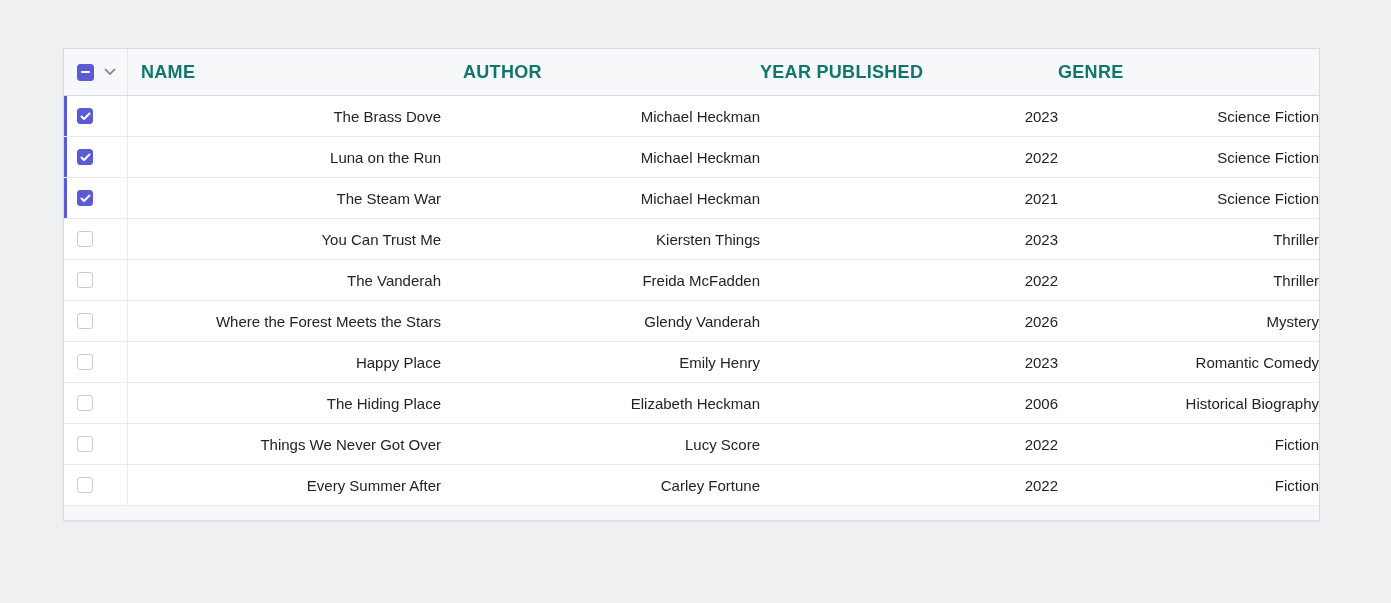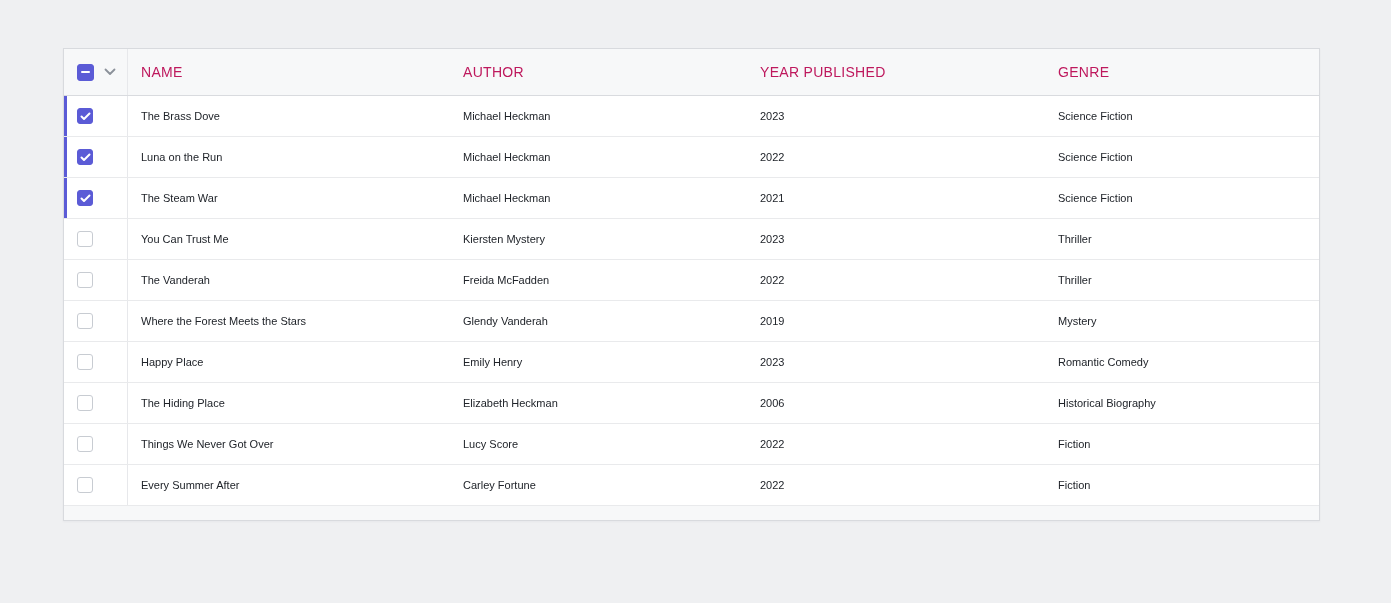--- a/index.html
+++ b/index.html
@@ -47,32 +47,33 @@
     align-items: center;
     padding-left: 13px;
     gap: 10px;
     border-right: 1px solid #e7e8eb;
   }
   .col-name   { width: 313px; flex: 0 0 313px; padding-left: 13px; }
   .col-author { width: 297px; flex: 0 0 297px; margin-left: 22px; }
   .col-year   { width: 298px; flex: 0 0 298px; }
   .col-genre  { flex: 1 1 auto; }
   .th {
-    font-size: 14px;
-    font-weight: 400;
+    font-size: 18px;
+    font-weight: 700;
     letter-spacing: 0.3px;
-    color: #be185d;
+    color: #0f766e;
     text-transform: uppercase;
   }
   .td {
-    font-size: 11px;
+    font-size: 15px;
     color: #20242a;
     white-space: nowrap;
     overflow: hidden;
     text-overflow: ellipsis;
+    text-align: right;
   }
   .checkbox {
     width: 16px; height: 16px;
     border-radius: 3px;
     border: 1px solid #c8ccd2;
     background: #ffffff;
     display: inline-flex;
     align-items: center;
     justify-content: center;
     cursor: pointer;
@@ -162,42 +163,42 @@
     <div class="td col-author">Michael Heckman</div>
     <div class="td col-year">2021</div>
     <div class="td col-genre">Science Fiction</div>
   </div>
 
   <div class="row">
     <div class="cell-check">
       <span class="checkbox"></span>
     </div>
     <div class="td col-name">You Can Trust Me</div>
-    <div class="td col-author">Kiersten Mystery</div>
+    <div class="td col-author">Kiersten Things</div>
     <div class="td col-year">2023</div>
     <div class="td col-genre">Thriller</div>
   </div>
 
   <div class="row">
     <div class="cell-check">
       <span class="checkbox"></span>
     </div>
     <div class="td col-name">The Vanderah</div>
     <div class="td col-author">Freida McFadden</div>
     <div class="td col-year">2022</div>
     <div class="td col-genre">Thriller</div>
   </div>
 
   <div class="row">
     <div class="cell-check">
       <span class="checkbox"></span>
     </div>
     <div class="td col-name">Where the Forest Meets the Stars</div>
     <div class="td col-author">Glendy Vanderah</div>
-    <div class="td col-year">2019</div>
+    <div class="td col-year">2026</div>
     <div class="td col-genre">Mystery</div>
   </div>
 
   <div class="row">
     <div class="cell-check">
       <span class="checkbox"></span>
     </div>
     <div class="td col-name">Happy Place</div>
     <div class="td col-author">Emily Henry</div>
     <div class="td col-year">2023</div>

